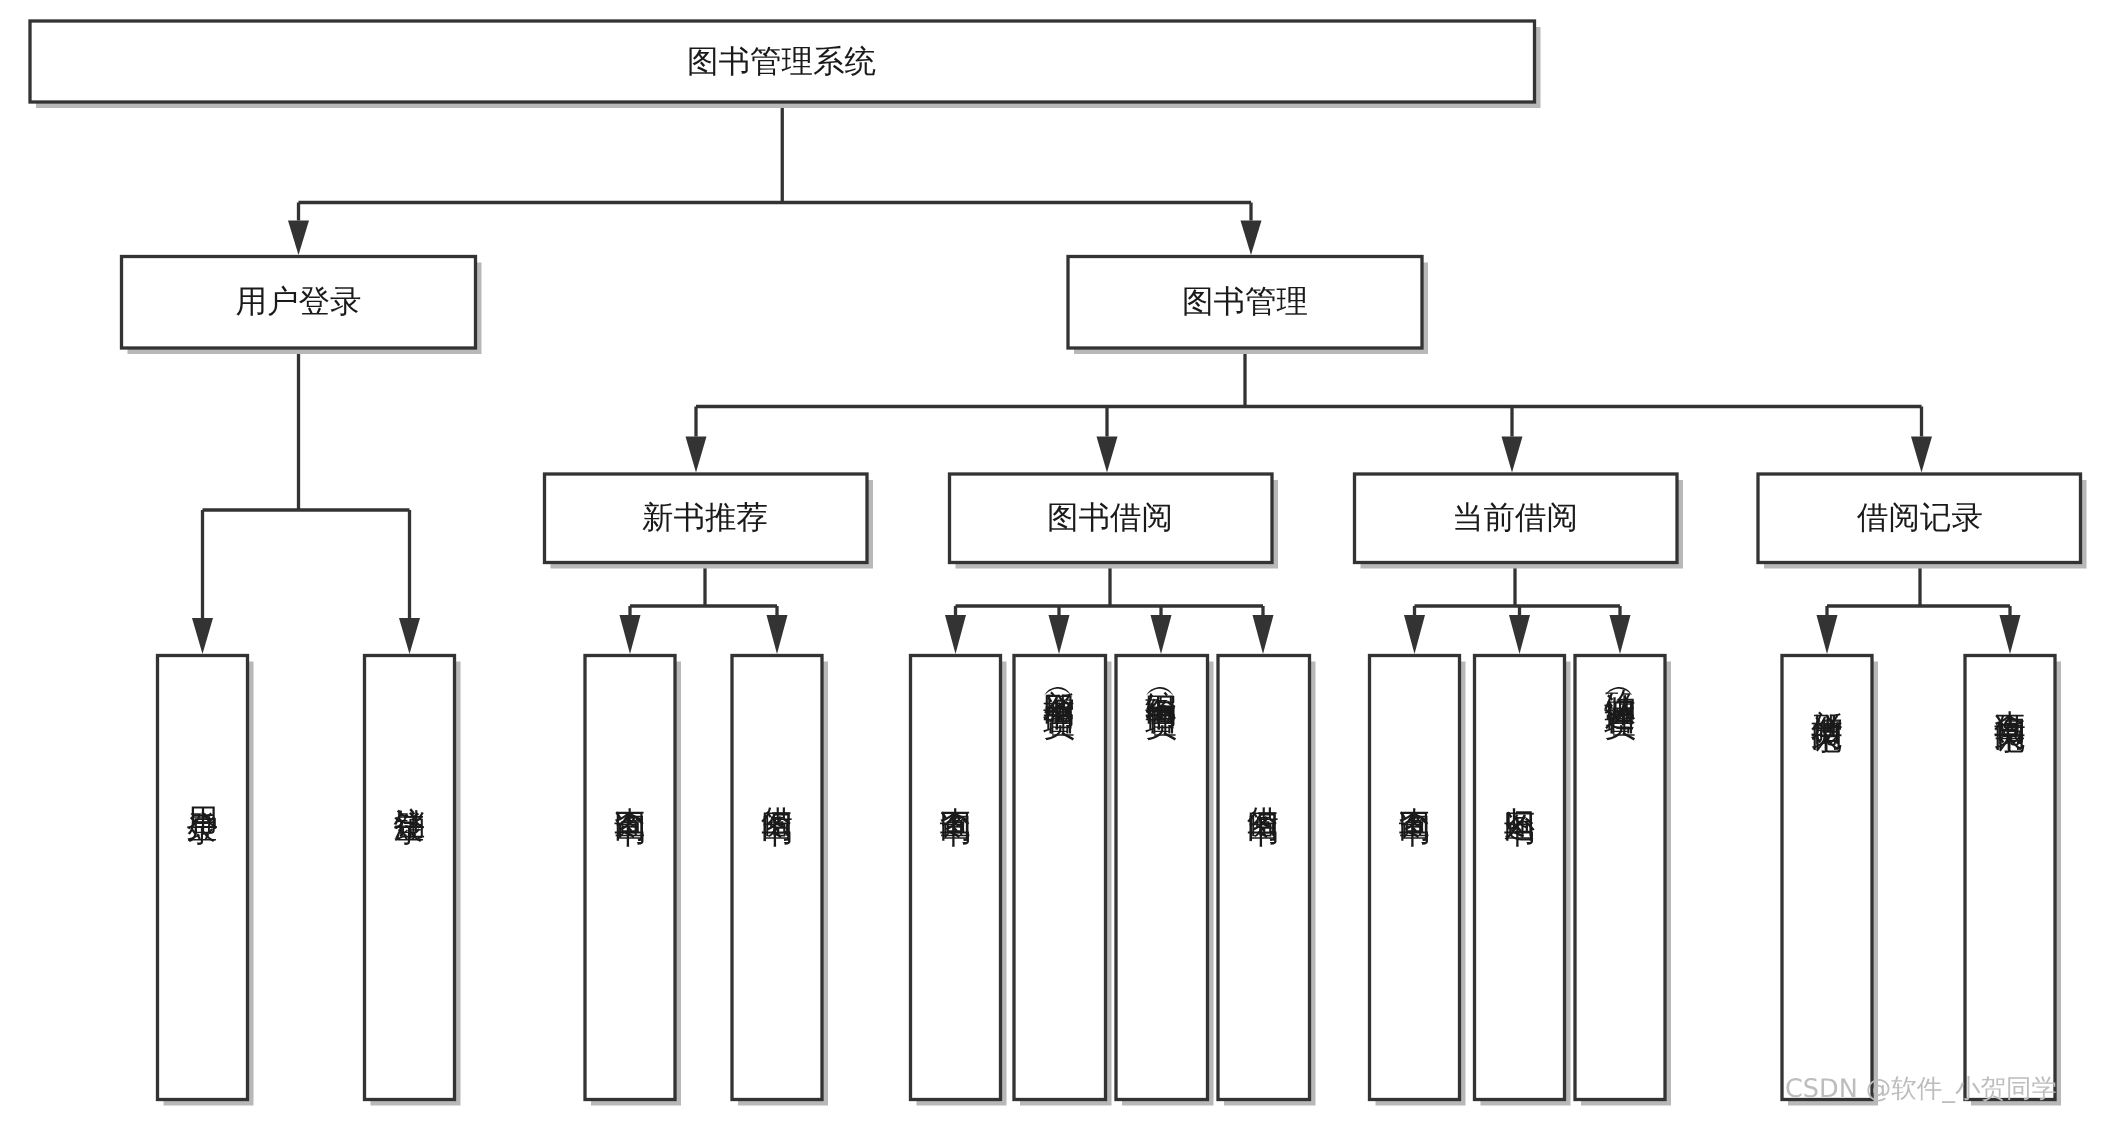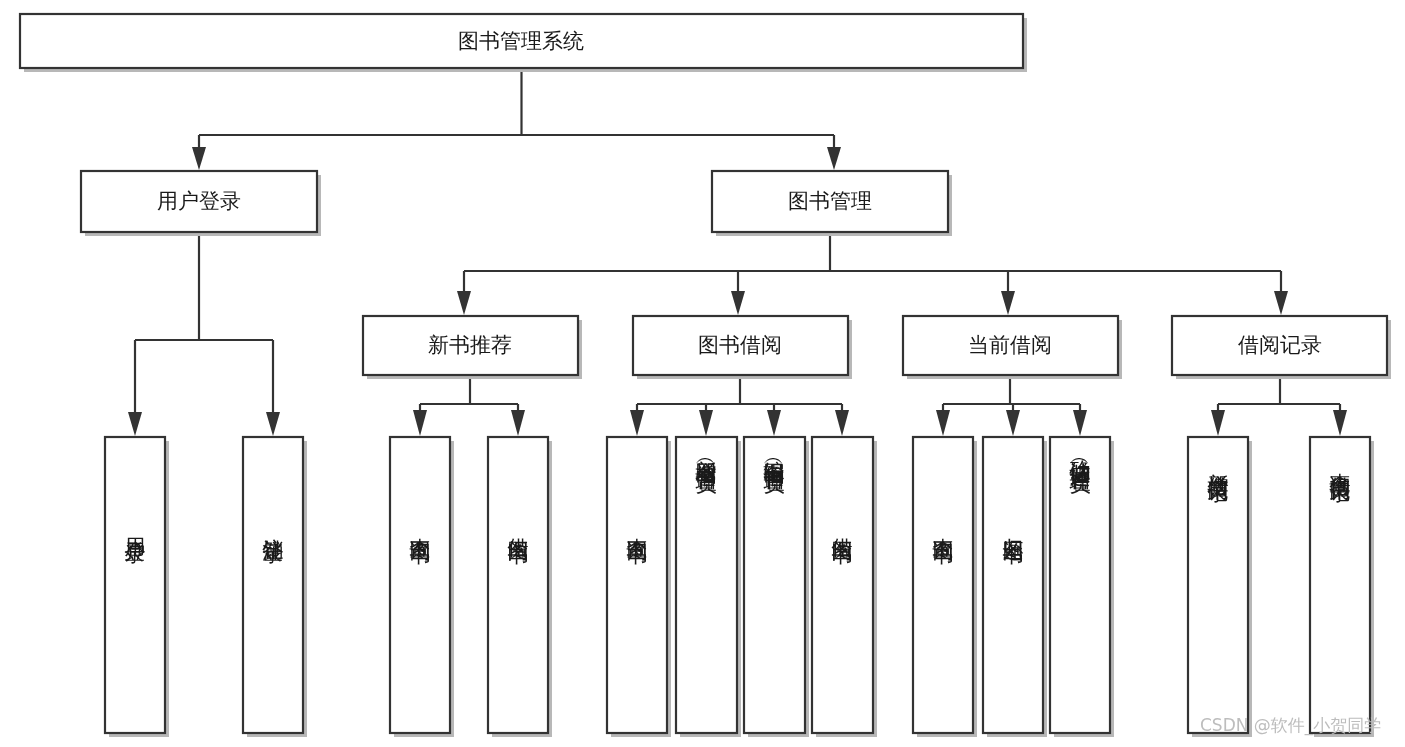--- a/index.html
+++ b/index.html
@@ -61,21 +61,20 @@
     white-space: nowrap;
     user-select: none;
   }
   .watermark {
     position: absolute;
     font-family: "DejaVu Sans", "Liberation Sans", sans-serif;
     font-size: 17px;
     color: #bdbdbd;
     white-space: nowrap;
     user-select: none;
-    padding-left: 10px;
   }
 </style>
 </head>
 <body>
 
 <div id="diagram-root">
 
   <svg id="flow-svg" viewBox="0 0 1405 747">
 
     <g>

